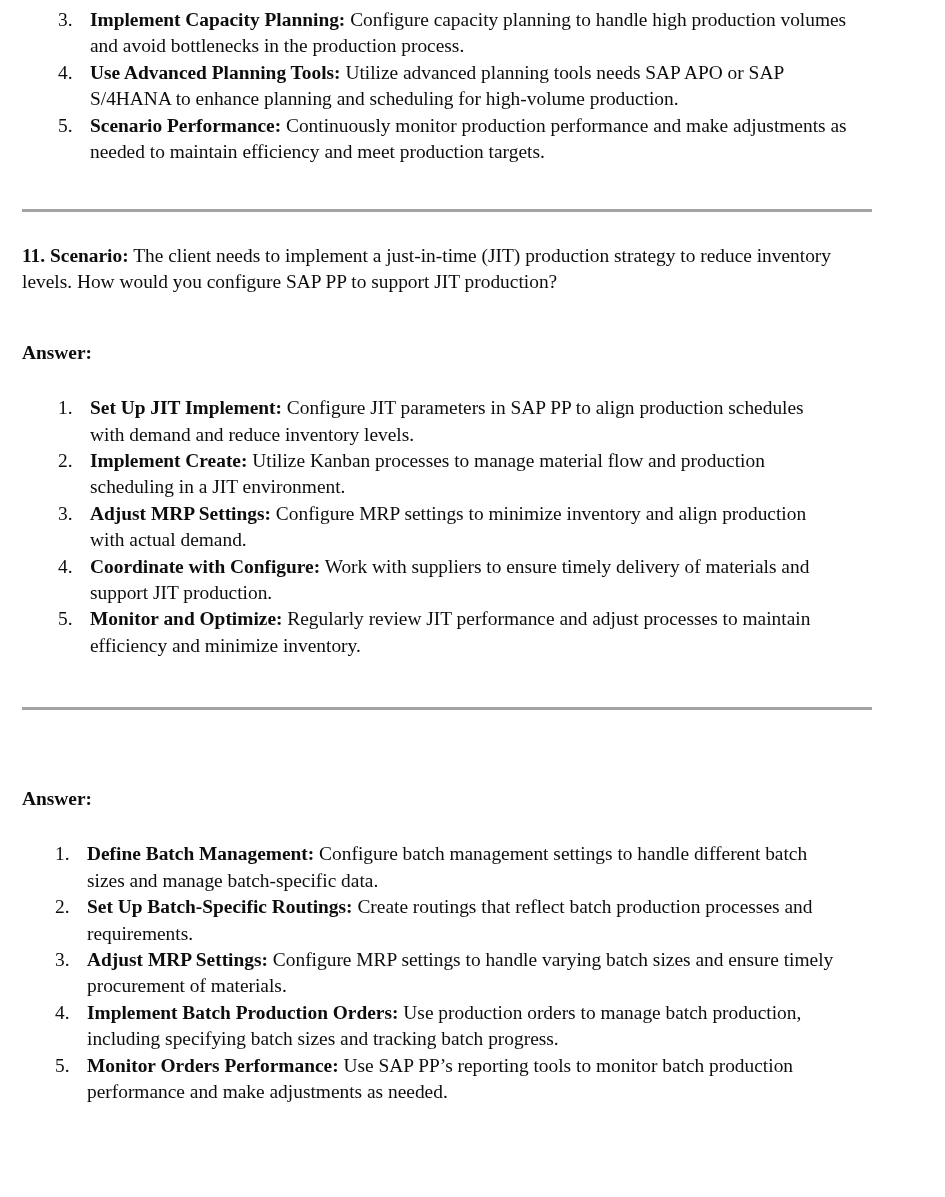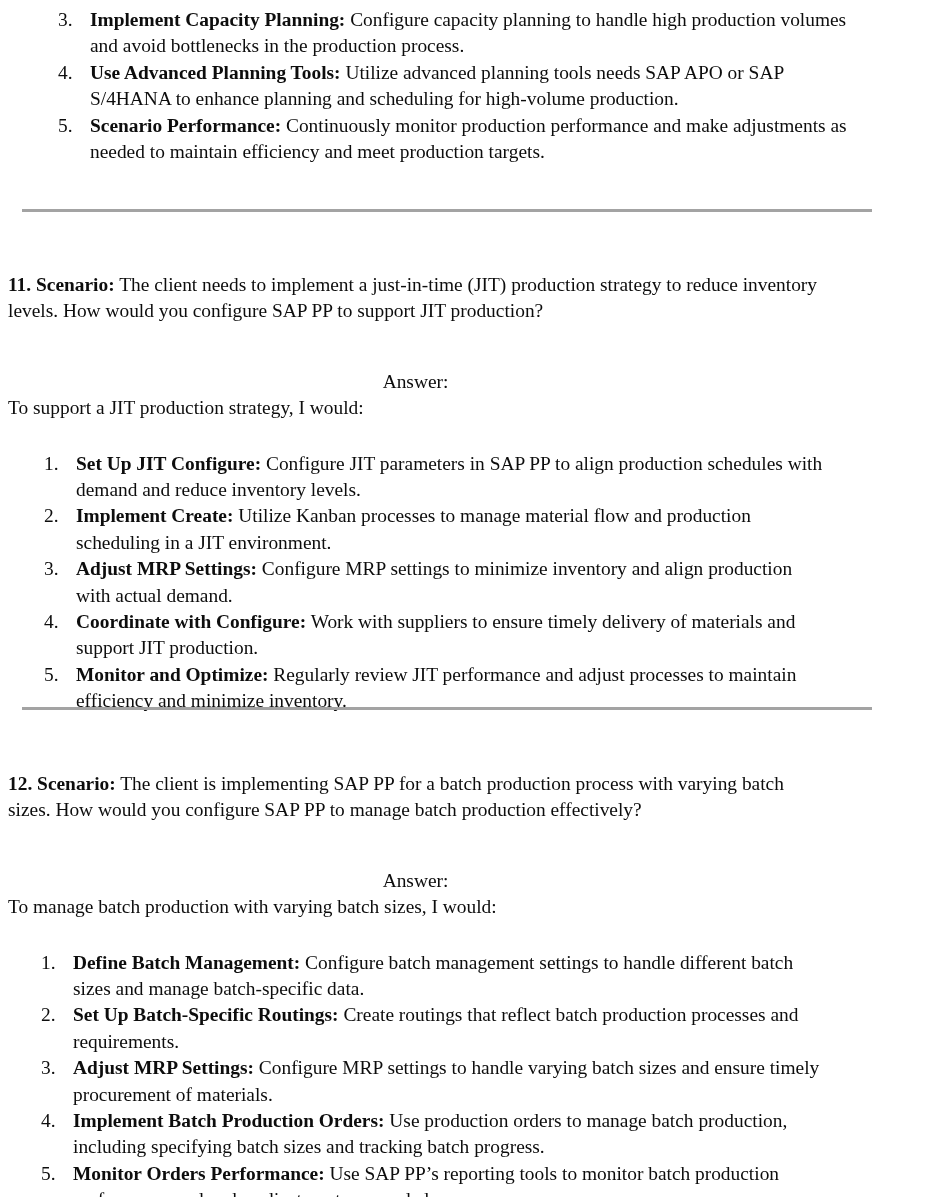--- a/index.html
+++ b/index.html
@@ -69,45 +69,43 @@
     width: 850px;
     height: 3px;
     background: #a3a3a3;
   }
   #divider-1 { top: 209px; }
   #divider-2 { top: 707px; }
 
   
   .qa-block {
     position: absolute;
-    left: 8px;
+    left: 22px;
     width: 815px;
-    margin-top: 29px;
   }
   #qa-11 { top: 243px; }
   #qa-12 { top: 742px; }
 
   .scenario-para {
     font-size: 19.4px;
     line-height: 26.4px;
     color: #0d0d0d;
     margin: 0;
   }
   .scenario-num,
   .scenario-label {
     font-weight: bold;
   }
 
   .answer-heading {
     font-size: 19.4px;
     line-height: 26.4px;
-    font-weight: normal;
-    color: #0d0d0d;
-    margin: 0;
-    text-align: center;
+    font-weight: bold;
+    color: #0d0d0d;
+    margin: 0;
   }
   .answer-intro {
     font-size: 19.4px;
     line-height: 26.4px;
     color: #0d0d0d;
     margin: 0;
   }
 
   
   .gap-after-scenario { height: 44px; }
@@ -142,26 +140,25 @@
 
   <div class="divider" id="divider-1"></div>
 
   <div class="qa-block" id="qa-11">
     <p class="scenario-para">
       <span class="scenario-num">11.</span>
       <span class="scenario-label">Scenario:</span><span> The client needs to implement a just-in-time (JIT) production strategy to reduce inventory levels. How would you configure SAP PP to support JIT production?</span>
     </p>
     <div class="gap-after-scenario"></div>
     <p class="answer-heading">Answer:</p>
-    <p class="answer-intro">To support a JIT production strategy, I would:</p>
     <div class="gap-after-intro"></div>
     <ol class="numlist answer-list" id="list-11">
         <li>
           <span class="marker">1.</span>
-          <span class="li-body"><span class="lead">Set Up JIT Configure:</span><span> Configure JIT parameters in SAP PP to align production schedules with demand and reduce inventory levels.</span></span>
+          <span class="li-body"><span class="lead">Set Up JIT Implement:</span><span> Configure JIT parameters in SAP PP to align production schedules with demand and reduce inventory levels.</span></span>
         </li>
         <li>
           <span class="marker">2.</span>
           <span class="li-body"><span class="lead">Implement Create:</span><span> Utilize Kanban processes to manage material flow and production scheduling in a JIT environment.</span></span>
         </li>
         <li>
           <span class="marker">3.</span>
           <span class="li-body"><span class="lead">Adjust MRP Settings:</span><span> Configure MRP settings to minimize inventory and align production with actual demand.</span></span>
         </li>
         <li>
@@ -171,27 +168,22 @@
         <li>
           <span class="marker">5.</span>
           <span class="li-body"><span class="lead">Monitor and Optimize:</span><span> Regularly review JIT performance and adjust processes to maintain efficiency and minimize inventory.</span></span>
         </li>
       </ol>
   </div>
 
   <div class="divider" id="divider-2"></div>
 
   <div class="qa-block" id="qa-12">
-    <p class="scenario-para">
-      <span class="scenario-num">12.</span>
-      <span class="scenario-label">Scenario:</span><span> The client is implementing SAP PP for a batch production process with varying batch sizes. How would you configure SAP PP to manage batch production effectively?</span>
-    </p>
     <div class="gap-after-scenario"></div>
     <p class="answer-heading">Answer:</p>
-    <p class="answer-intro">To manage batch production with varying batch sizes, I would:</p>
     <div class="gap-after-intro"></div>
     <ol class="numlist answer-list" id="list-12">
         <li>
           <span class="marker">1.</span>
           <span class="li-body"><span class="lead">Define Batch Management:</span><span> Configure batch management settings to handle different batch sizes and manage batch-specific data.</span></span>
         </li>
         <li>
           <span class="marker">2.</span>
           <span class="li-body"><span class="lead">Set Up Batch-Specific Routings:</span><span> Create routings that reflect batch production processes and requirements.</span></span>
         </li>

